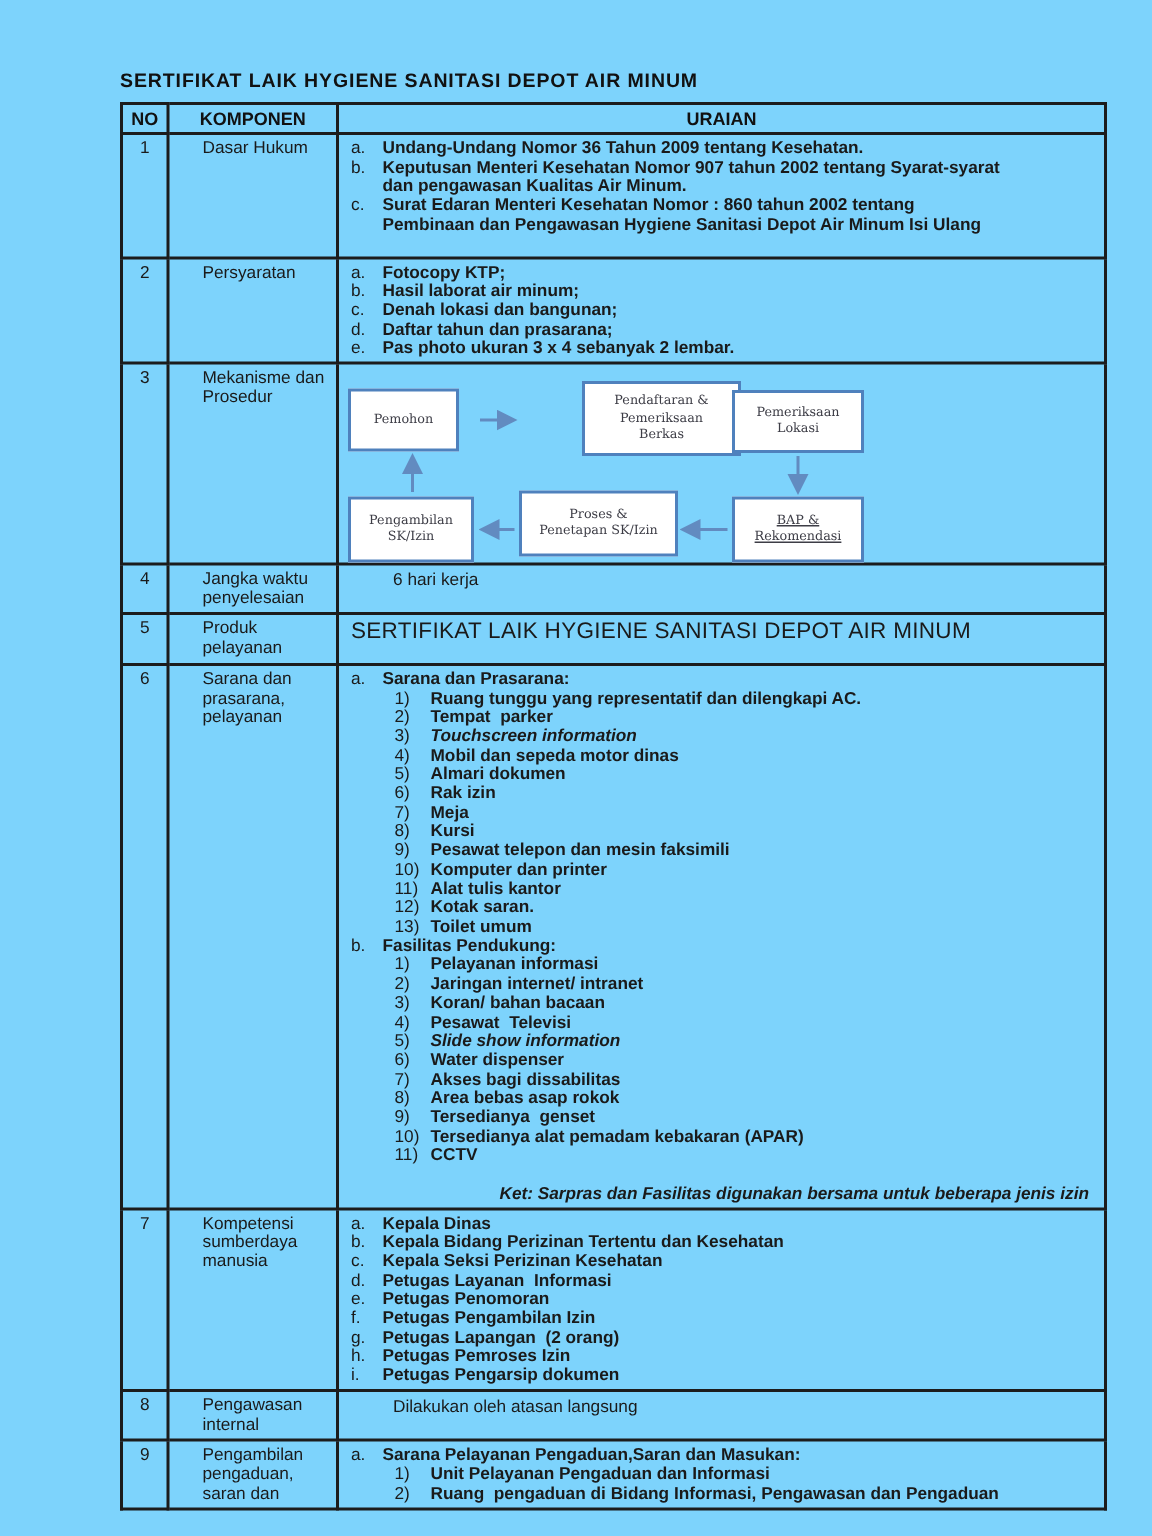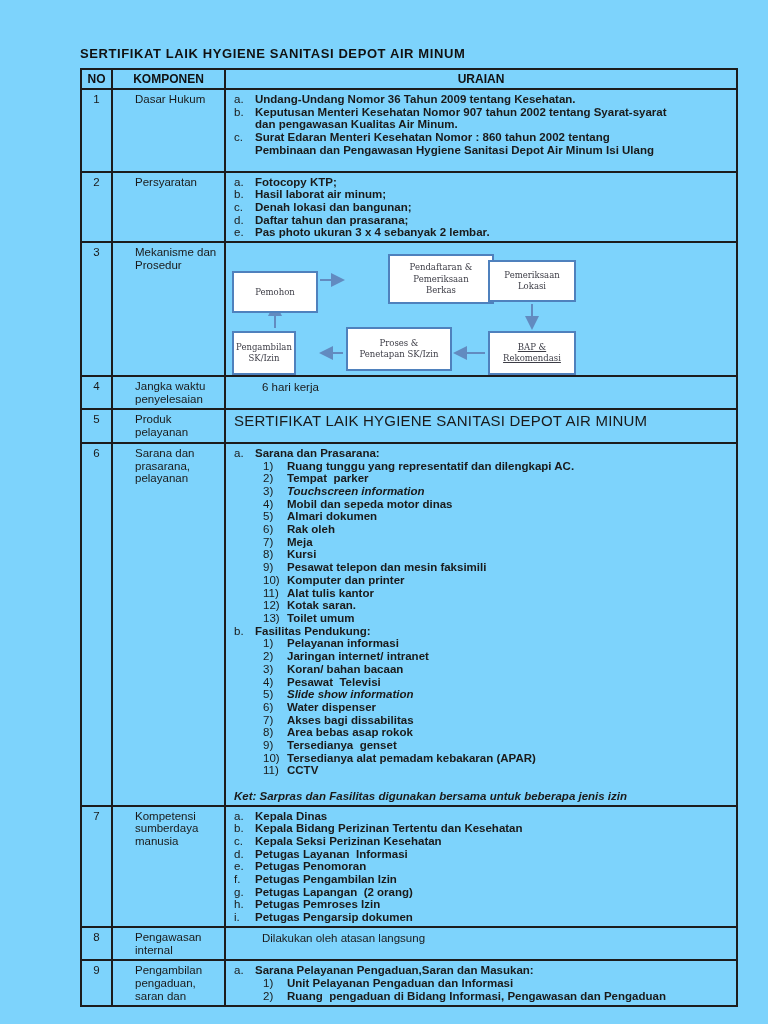--- a/index.html
+++ b/index.html
@@ -18,21 +18,21 @@
   td.no   { text-align:center; font-size:11.5px; padding-top:3px; }
   td.komp { font-size:11.5px; line-height:12.7px; padding:3px 6px 3px 22px; }
   td.ur   { font-size:11.5px; line-height:12.7px; padding:3px 0 2px 0; }
   td.ur.pad-b { padding-bottom:14px; }
 
   .line { display:flex; }
   .lv1 { padding-left:8px; }
   .lv1 > .lbl { flex:0 0 21px; }
   .lv2 { padding-left:37px; }
   .lv2 > .lbl { flex:0 0 24px; }
-  .lv0 { padding-left:8px; font-style:italic; }
+  .lv0 { padding-left:8px; font-style:italic;text-align:right; }
   .lbl { white-space:pre; }
   .txt { flex:1; white-space:pre-wrap; padding-right:10px;font-weight:bold; }
   .it  { font-style:italic; }
   .blank { height:12.7px; }
   .plain { padding:1px 8px 3px;margin-left:28px; }
   .big { font-size:15px; letter-spacing:0.2px; padding:2px 8px 5px; white-space:nowrap; }
 
   .fc { position:relative; height:122px; margin:3px 0 2px; }
   .fc svg { position:absolute; left:0; top:0; }
   .fc-box { position:absolute; background:#fff; display:flex; align-items:center; justify-content:center;
@@ -115,31 +115,31 @@
                     <path d="M0,0 L7,3.5 L0,7 Z" fill="#628bc0"></path>
                   </marker>
                 </defs>
                 <line x1="94" y1="31" x2="115" y2="31" stroke="#628bc0" stroke-width="2" marker-end="url(#ah)"></line>
                 <line x1="228" y1="31" x2="257" y2="31" stroke="#628bc0" stroke-width="2" marker-end="url(#ah)"></line>
                 <line x1="306" y1="55" x2="306" y2="77" stroke="#628bc0" stroke-width="2" marker-end="url(#ah)"></line>
                 <line x1="259" y1="104" x2="231" y2="104" stroke="#628bc0" stroke-width="2" marker-end="url(#ah)"></line>
                 <line x1="117" y1="104" x2="97" y2="104" stroke="#628bc0" stroke-width="2" marker-end="url(#ah)"></line>
                 <line x1="49" y1="79" x2="49" y2="57" stroke="#628bc0" stroke-width="2" marker-end="url(#ah)"></line>
               </svg>
-              <div class="fc-box" style="left: 6px; top: 22px; width: 86px; height: 42px; border: 2px solid rgb(79, 129, 189); color: rgb(61, 61, 70);">Pemohon</div>
+              <div class="fc-box" style="left: 6px; top: 10px; width: 74px; height: 42px; border: 2px solid rgb(79, 129, 189); color: rgb(61, 61, 70);">Pemohon</div>
               <div class="fc-box" style="left: 120px; top: 5px; width: 106px; height: 50px; border: 2px solid rgb(79, 129, 189); color: rgb(61, 61, 70); margin-left: 42px;">Pendaftaran &amp;
 Pemeriksaan
 Berkas</div>
               <div class="fc-box" style="left: 262px; top: 11px; width: 88px; height: 42px; border: 2px solid rgb(79, 129, 189); color: rgb(61, 61, 70);">Pemeriksaan
 Lokasi</div>
               <div class="fc-box" style="left: 262px; top: 82px; width: 88px; height: 44px; border: 2px solid rgb(79, 129, 189); color: rgb(61, 61, 70); text-decoration: underline;">BAP &amp;
 Rekomendasi</div>
               <div class="fc-box" style="left: 120px; top: 78px; width: 106px; height: 44px; border: 2px solid rgb(79, 129, 189); color: rgb(61, 61, 70);">Proses &amp;
 Penetapan SK/Izin</div>
-              <div class="fc-box" style="left: 6px; top: 82px; width: 64px; height: 44px; border: 2px solid rgb(79, 129, 189); color: rgb(61, 61, 70);">Pengambilan
+              <div class="fc-box" style="left: 6px; top: 82px; width: 84px; height: 44px; border: 2px solid rgb(79, 129, 189); color: rgb(61, 61, 70);">Pengambilan
 SK/Izin</div>
             </div>
           </td>
         </tr>
         <tr>
           <td class="no">4</td>
           <td class="komp">Jangka waktu penyelesaian</td>
           <td class="ur">
             <div class="plain">6 hari kerja</div>
           </td>
@@ -174,21 +174,21 @@
             <div class="line lv2">
               <span class="lbl">4)</span>
               <span class="txt">Mobil dan sepeda motor dinas</span>
             </div>
             <div class="line lv2">
               <span class="lbl">5)</span>
               <span class="txt">Almari dokumen</span>
             </div>
             <div class="line lv2">
               <span class="lbl">6)</span>
-              <span class="txt">Rak oleh</span>
+              <span class="txt">Rak izin</span>
             </div>
             <div class="line lv2">
               <span class="lbl">7)</span>
               <span class="txt">Meja</span>
             </div>
             <div class="line lv2">
               <span class="lbl">8)</span>
               <span class="txt">Kursi</span>
             </div>
             <div class="line lv2">

